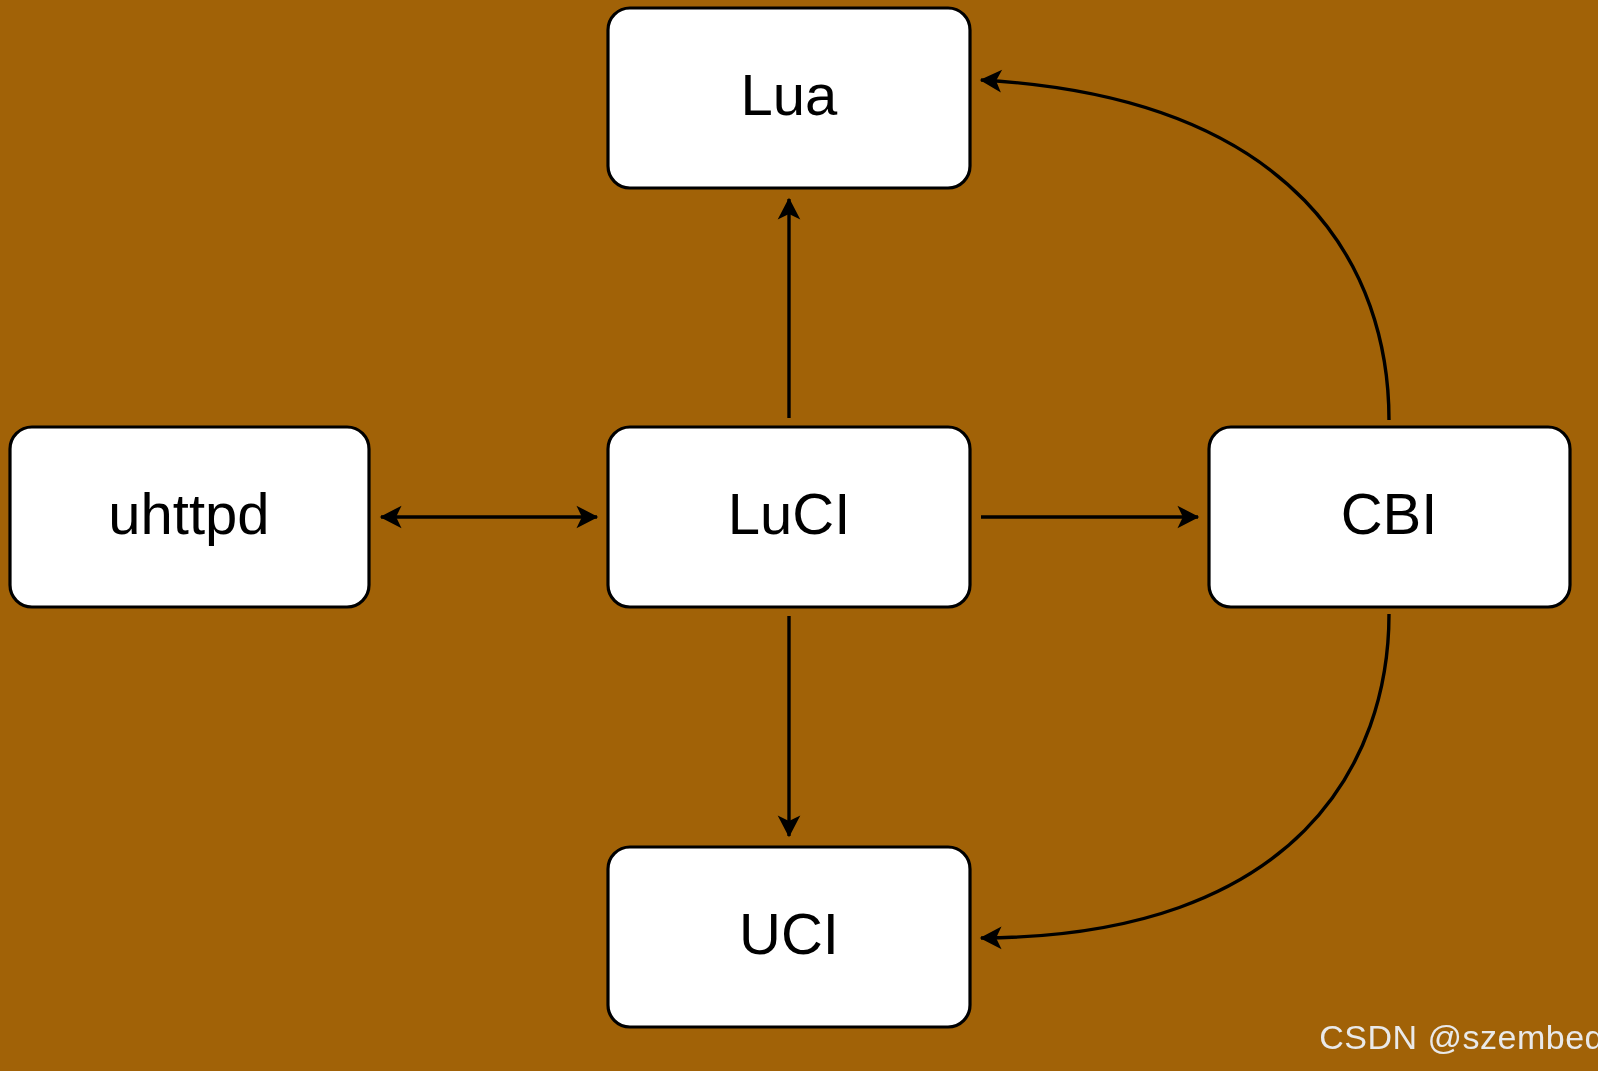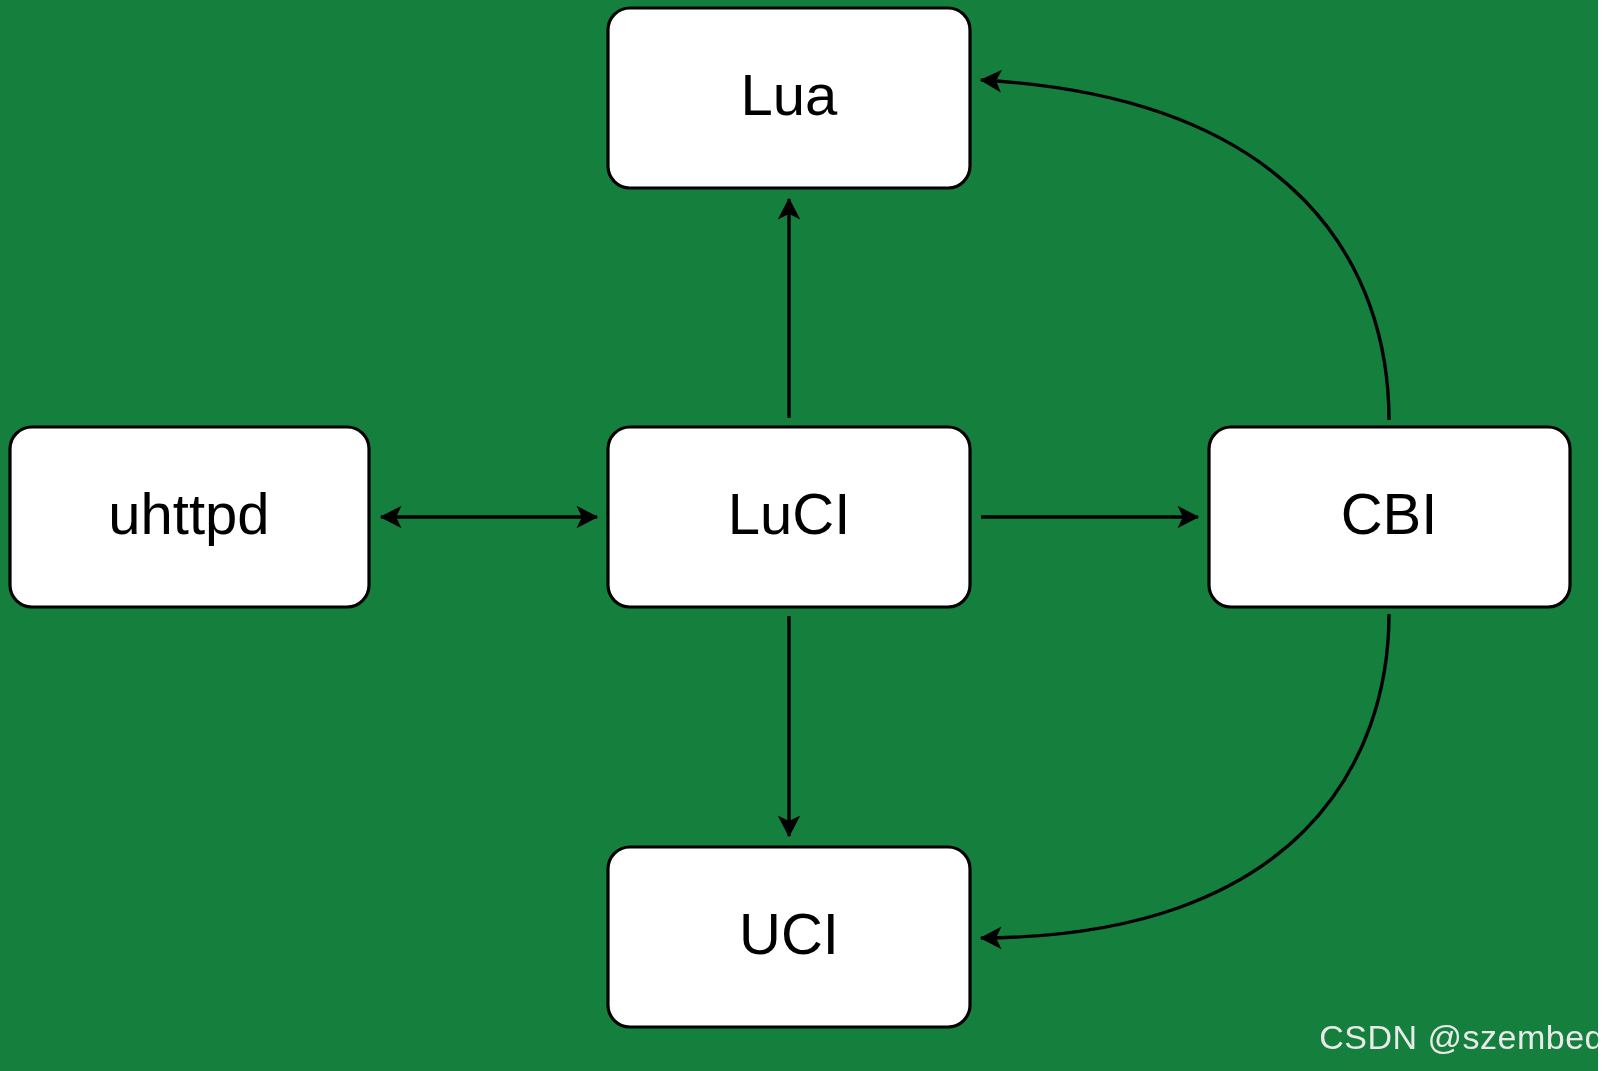--- a/index.html
+++ b/index.html
@@ -4,21 +4,21 @@
 <style>
   html, body {
     margin: 0;
     padding: 0;
     background: #ffffff;
   }
   #canvas {
     position: relative;
     width: 1598px;
     height: 1071px;
-    background: #15803d;
+    background: #a16207;
     overflow: hidden;
     font-family: "Liberation Sans", sans-serif;
   }
   #diagram-svg {
     position: absolute;
     left: 0;
     top: 0;
     width: 1611px;
     height: 1071px;
   }

